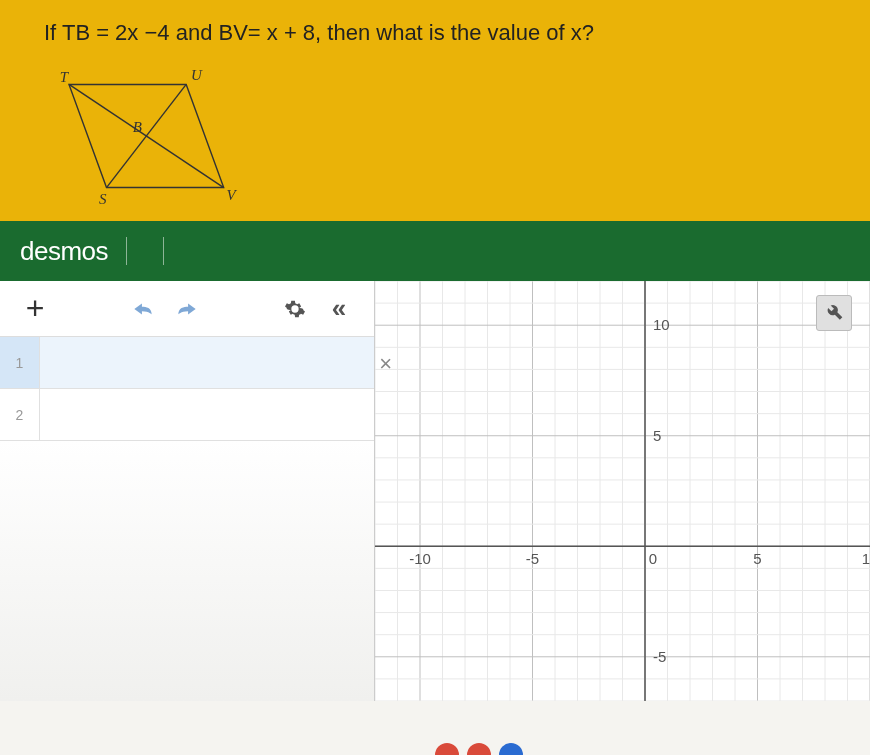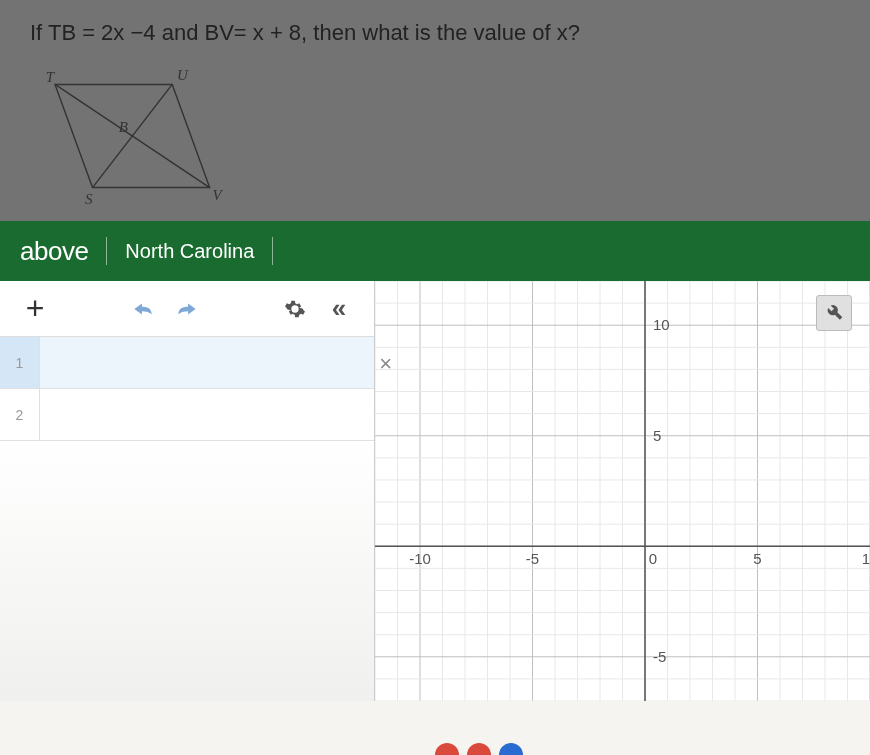--- a/index.html
+++ b/index.html
@@ -5,22 +5,22 @@
     * { margin: 0; padding: 0; box-sizing: border-box; }
     body {
       font-family: Arial, Helvetica, sans-serif;
       background: #f5f4f0;
       width: 870px;
       height: 755px;
       overflow: hidden;
       position: relative;
     }
     .question-area {
-      padding: 20px 30px 10px 30px;
-      background: #737373;
+      padding: 20px 30px 10px 44px;
+      background: #eab308;
     }
     .question-text {
       font-size: 22px;
       color: #222;
       font-weight: 500;
       margin-bottom: 15px;
     }
     .figure-container {
       width: 190px;
       height: 150px;
@@ -201,23 +201,22 @@
       <text class="figure-label" x="10" y="22">T</text>
       <text class="figure-label" x="150" y="20">U</text>
       <text class="figure-label" x="52" y="152">S</text>
       <text class="figure-label" x="188" y="148">V</text>
       <text class="figure-label" x="88" y="76">B</text>
     </svg>
   </div>
 </div>
 
 <div class="desmos-bar">
-  <span class="desmos-brand">above</span>
+  <span class="desmos-brand">desmos</span>
   <span class="desmos-divider"></span>
-  <span class="desmos-subtext">North Carolina</span>
   <span class="desmos-divider"></span>
 </div>
 
 <div class="workspace">
 
   <div class="sidebar">
     <div class="toolbar">
       <div class="toolbar-btn plus-btn">+</div>
       <div class="toolbar-spacer"></div>
       <div class="toolbar-btn undo-redo">

